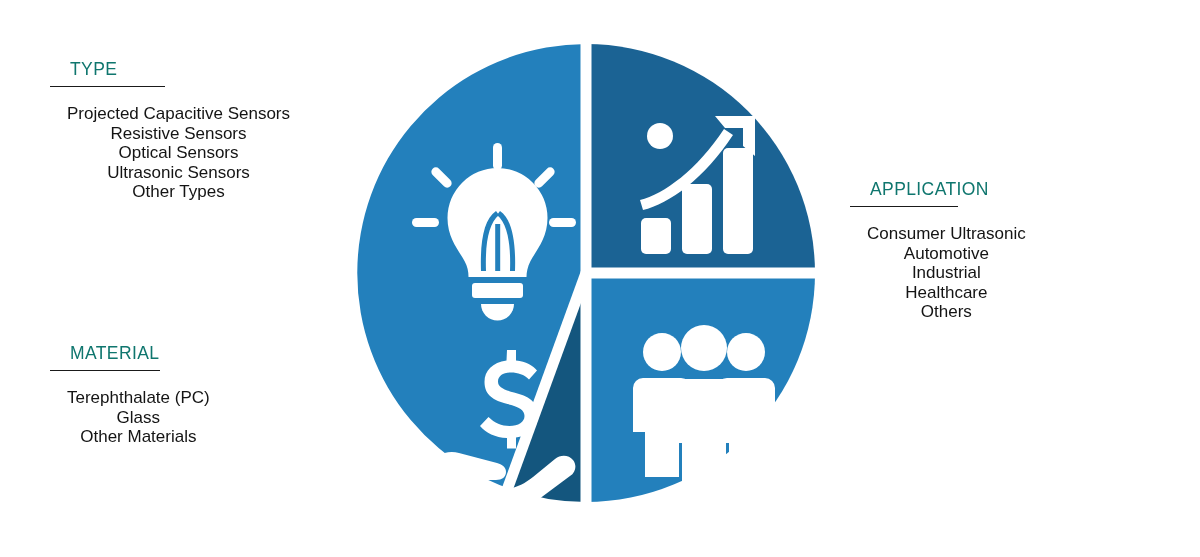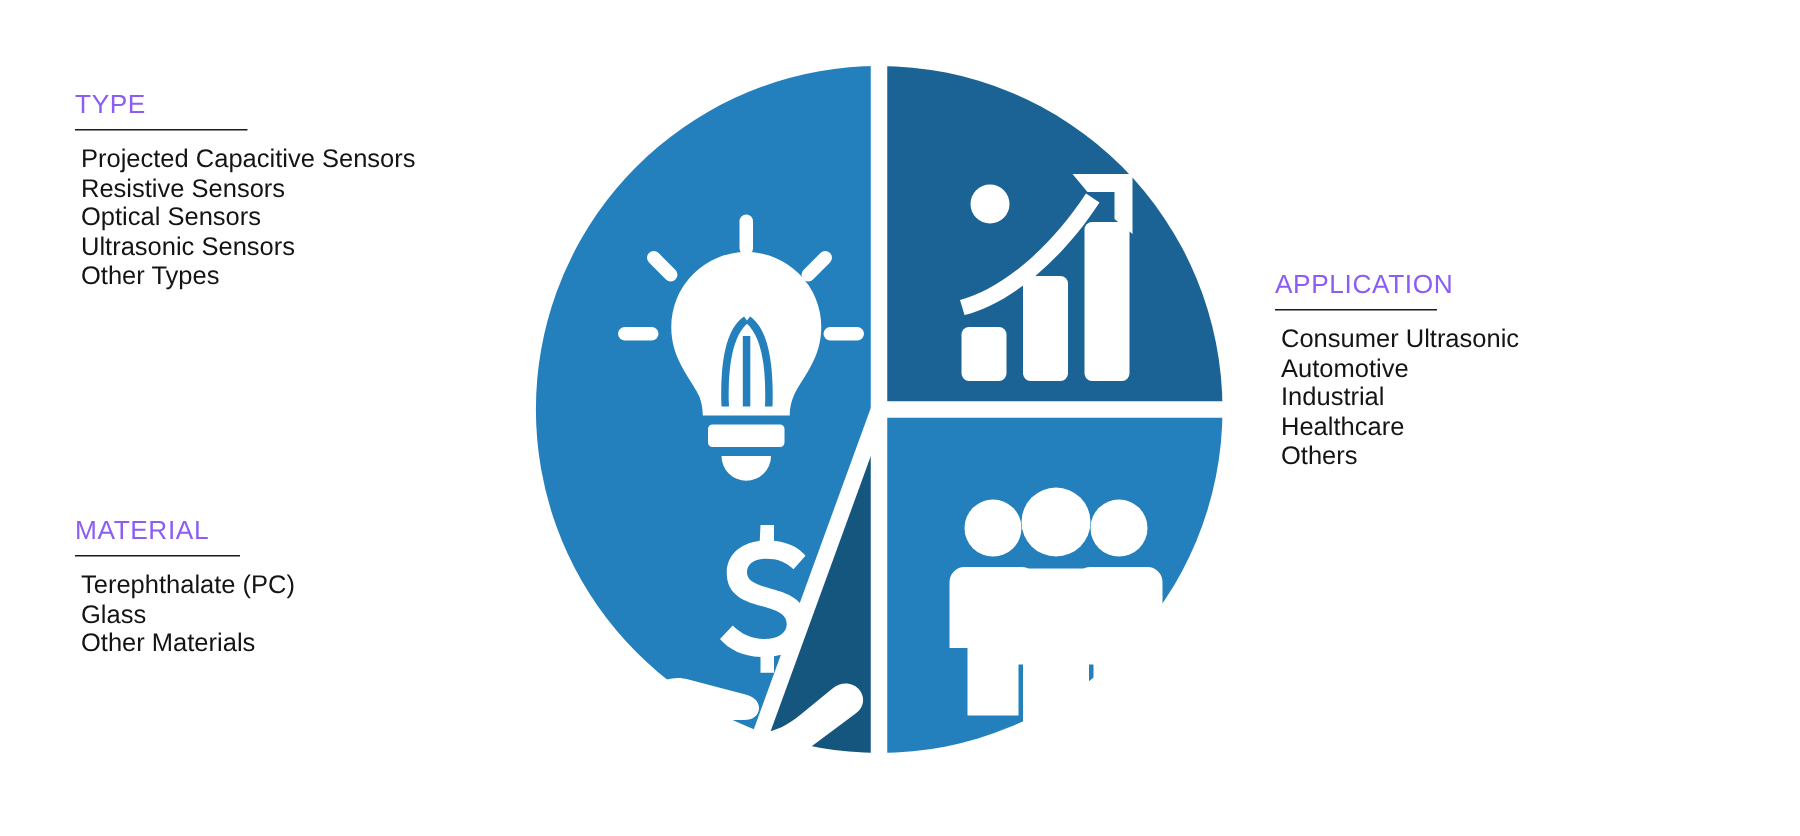--- a/index.html
+++ b/index.html
@@ -20,35 +20,37 @@
   }
 
   
   .text-block {
     position: absolute;
     color: #000000;
   }
   .block-title {
     font-size: 17.5px;
     letter-spacing: 0.4px;
-    color: #8b5cf6;
+    color: #0f766e;
     font-weight: 400;
     line-height: 1.1;
     white-space: nowrap;
+    margin-left: 20px;
   }
   .block-rule {
     height: 0;
     border-top: 1.6px solid #1a1a1a;
     margin-top: 7px;
     margin-bottom: 9px;
   }
   .block-list {
     list-style: none;
-    margin: 4px;
+    margin: 17px;
     padding: 0;
+    text-align: center;
   }
   .block-list li {
     font-size: 17px;
     line-height: 19.5px;
     color: #141414;
     white-space: nowrap;
   }
 
   #type-block      { left: 50px;  top: 60px;  }
   #type-block .block-rule     { width: 115px; }

